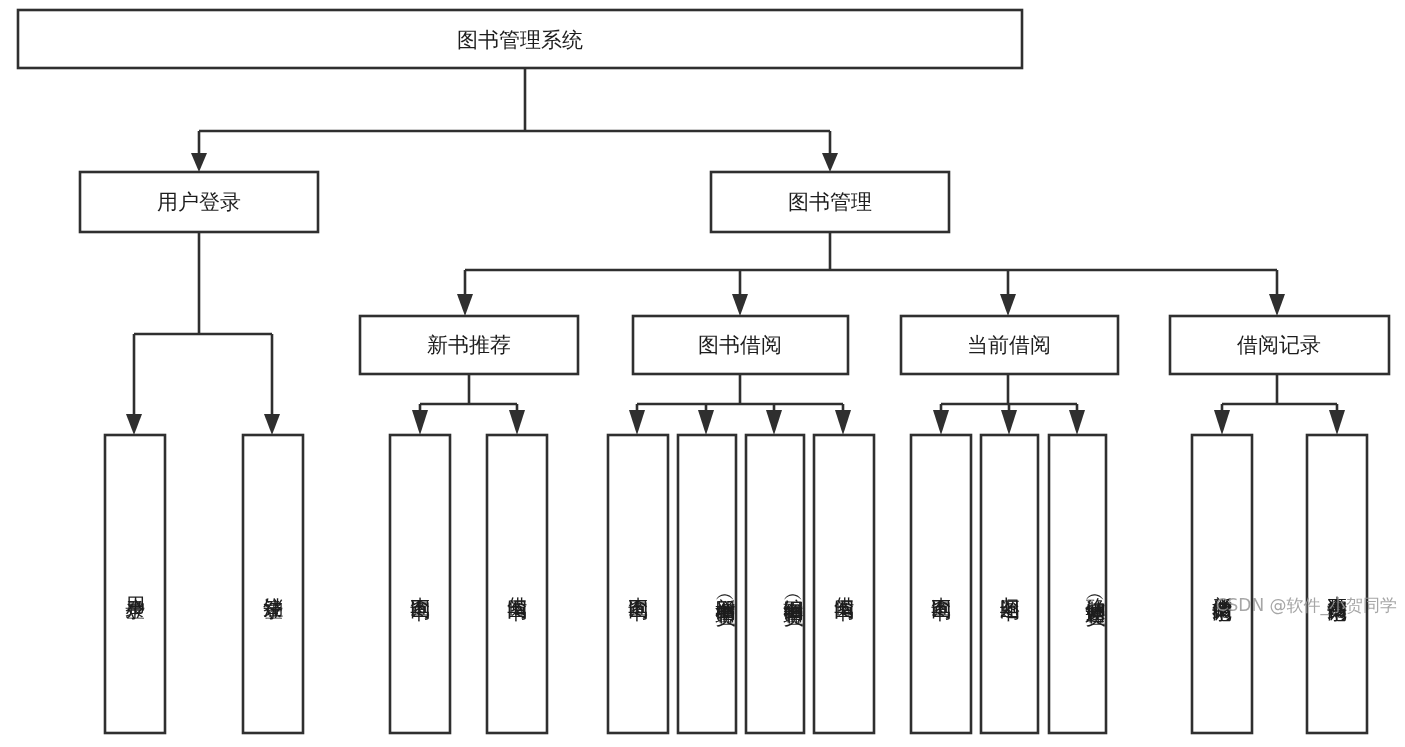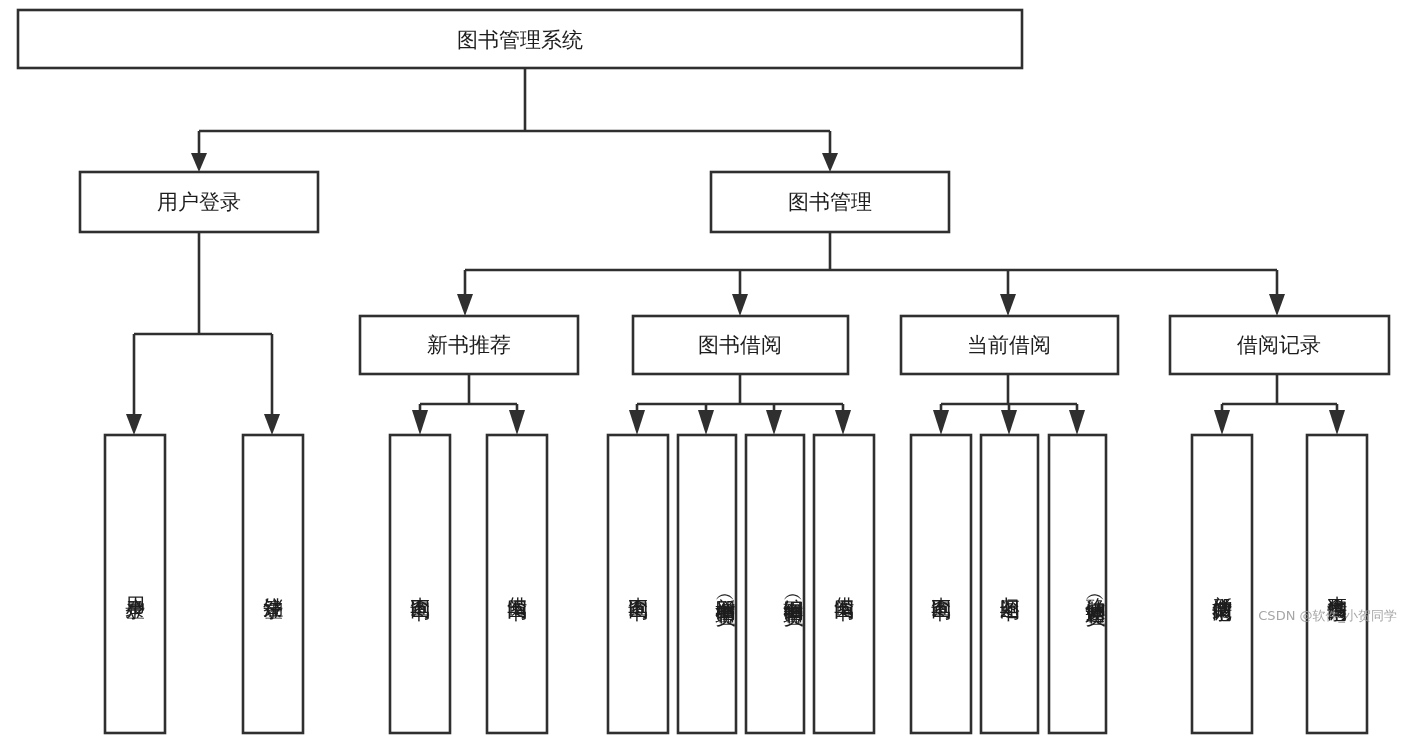--- a/index.html
+++ b/index.html
@@ -62,23 +62,23 @@
     display: flex;
     align-items: center;
     justify-content: center;
     text-align: center;
     white-space: nowrap;
     pointer-events: none;
   }
   .watermark {
     position: absolute;
     right: 8px;
-    bottom: 10px;
-    font-family: "DejaVu Sans", "Liberation Sans", sans-serif;
-    font-size: 13px;
+    bottom: 18px;
+    font-family: "DejaVu Sans", "Liberation Sans", sans-serif;
+    font-size: 17px;
     color: #9a9a9a;
     opacity: 0.88;
     white-space: nowrap;
   }
 </style>
 </head>
 <body>
 
 <div id="diagram-root">
 

